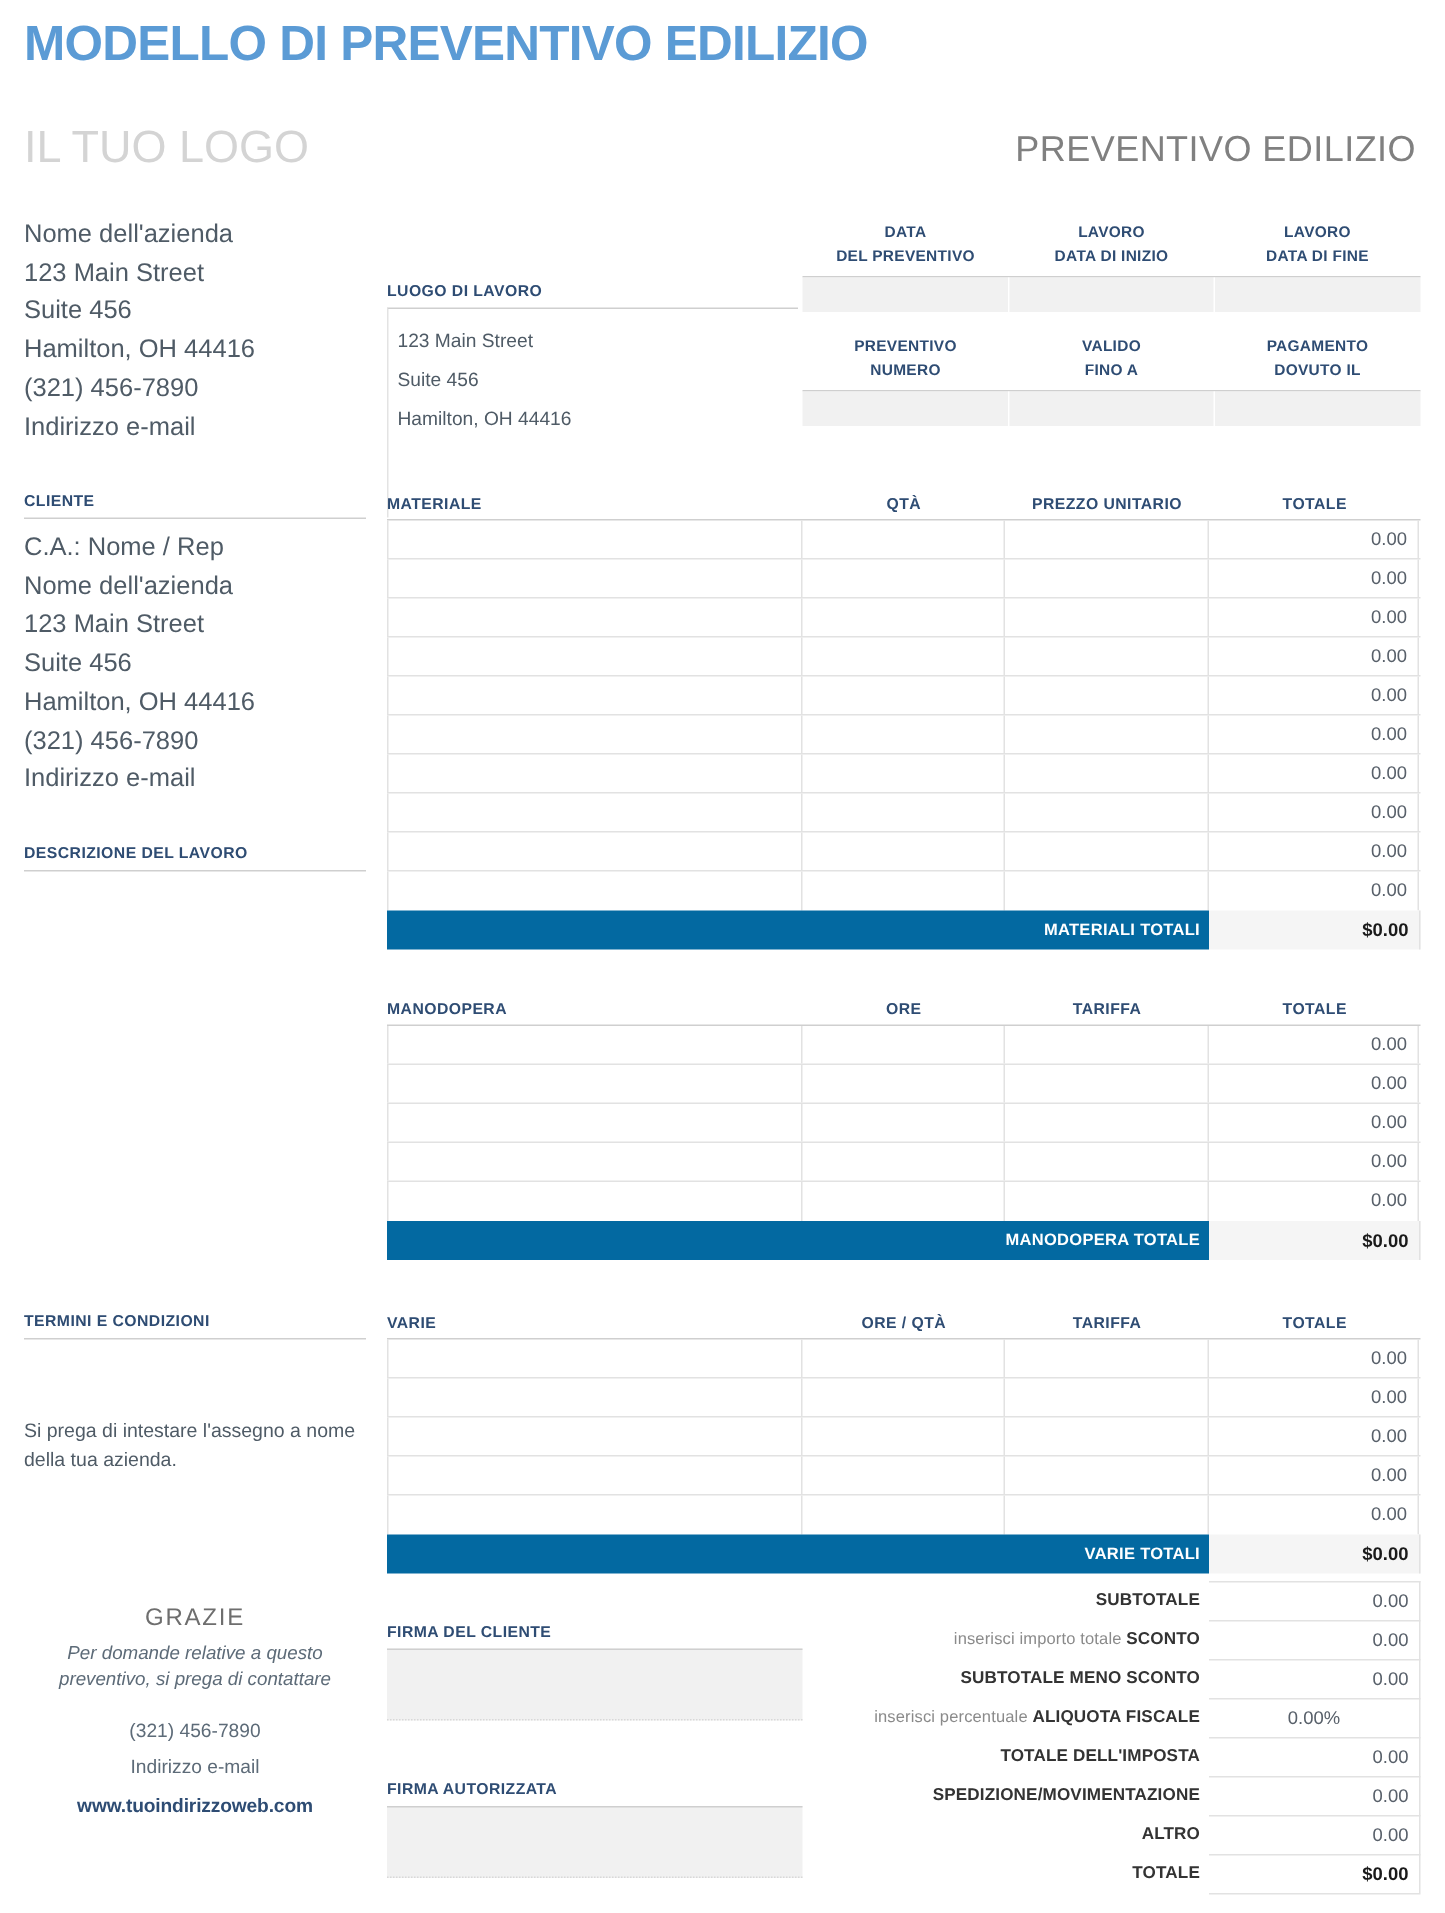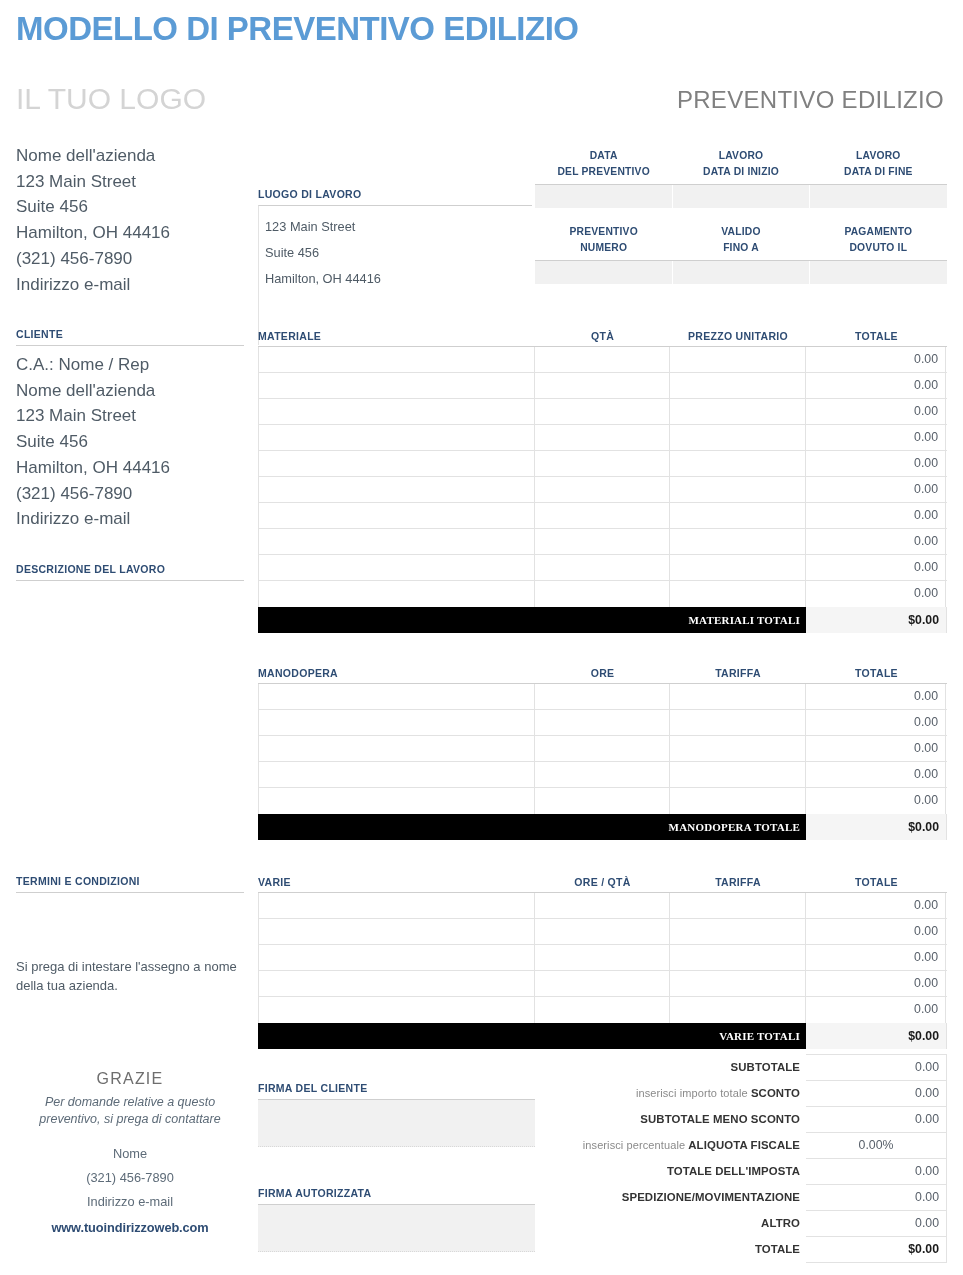--- a/index.html
+++ b/index.html
@@ -51,21 +51,21 @@
 
   #workdesc-block { top: 563px; }
   #workdesc-block .sec-label { display:block; padding-bottom: 5px; }
   #workdesc-block .rule-line { border-bottom:1px solid #CFCFCF; }
   #workdesc-body { height: 260px; }
 
   #terms-block { top: 875px; }
   #terms-block .sec-label { display:block; padding-bottom: 5px; }
   #terms-block .rule-line { border-bottom:1px solid #CFCFCF; }
   .terms-text {
-    margin-top: 64px; font-size: 13px; color: #4F5B66;
+    margin-top: 51px; font-size: 13px; color: #4F5B66;
     line-height: 19px; width: 222px;
   }
 
   #thanks-block { top: 1070px; width: 228px; text-align: center; }
   .thanks-title {
     font-size: 16px; color: #6E6E6E; letter-spacing: 1.2px;
     font-weight: normal; margin-bottom: 6px;
   }
   .thanks-sub {
     font-size: 12.5px; font-style: italic; color: #5D6B78;
@@ -118,23 +118,23 @@
   .it-c1 { width: 277px; border-right: 1px solid #E2E2E2; border-left: 1px solid #E2E2E2; }
   .it-c2 { width: 135px; border-right: 1px solid #E2E2E2; }
   .it-c3 { width: 136px; border-right: 1px solid #E2E2E2; }
   .it-c4 {
     width: 140px; border-right: 1px solid #E2E2E2;
     text-align: right; padding-right: 7px; font-size: 12.3px;
     color: #58606A; line-height: 25px;
   }
   .it-total-bar { display: flex; height: 26px; }
   .it-total-label {
-    width: 548px; background: #000000; color: #FFFFFF;
+    width: 548px; background: #0369a1; color: #FFFFFF;
     font-size: 11px; font-weight: bold; text-align: right;
-    padding-right: 6px; line-height: 26px; letter-spacing: 0.2px; font-family: Liberation Serif, serif;
+    padding-right: 6px; line-height: 26px; letter-spacing: 0.2px;
   }
   .it-total-value {
     width: 141px; background: #F5F5F5; color: #1A1A1A;
     font-size: 12.3px; font-weight: bold; text-align: right;
     padding-right: 7px; line-height: 26px;
     border-right: 1px solid #E2E2E2;
   }
 
   #tbl-materials { top: 330px; }
   #tbl-labour    { top: 667px; }
@@ -212,21 +212,20 @@
 
   <div class="col-left" id="terms-block">
     <span class="sec-label">TERMINI E CONDIZIONI</span>
     <div class="rule-line"></div>
     <div class="terms-text">Si prega di intestare l'assegno a nome della tua azienda.</div>
   </div>
 
   <div class="col-left" id="thanks-block">
     <div class="thanks-title">GRAZIE</div>
     <div class="thanks-sub">Per domande relative a questo preventivo, si prega di contattare</div>
-    <div class="thanks-line">Nome</div>
     <div class="thanks-line">(321) 456-7890</div>
     <div class="thanks-line">Indirizzo e-mail</div>
     <div class="thanks-web">www.tuoindirizzoweb.com</div>
   </div>
 
   <div id="joblocation">
     <span class="sec-label">LUOGO DI LAVORO</span>
     <div class="jl-box">
       <div class="jl-line">123 Main Street</div>
       <div class="jl-line">Suite 456</div>

